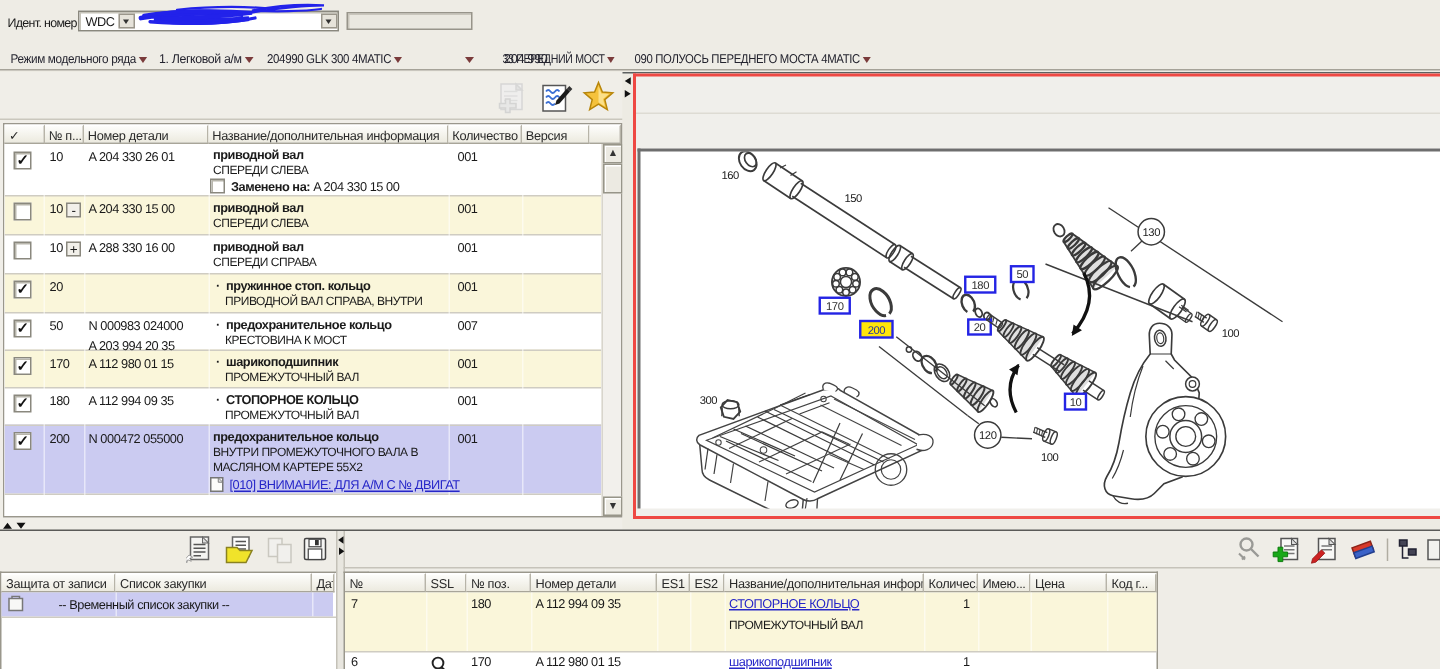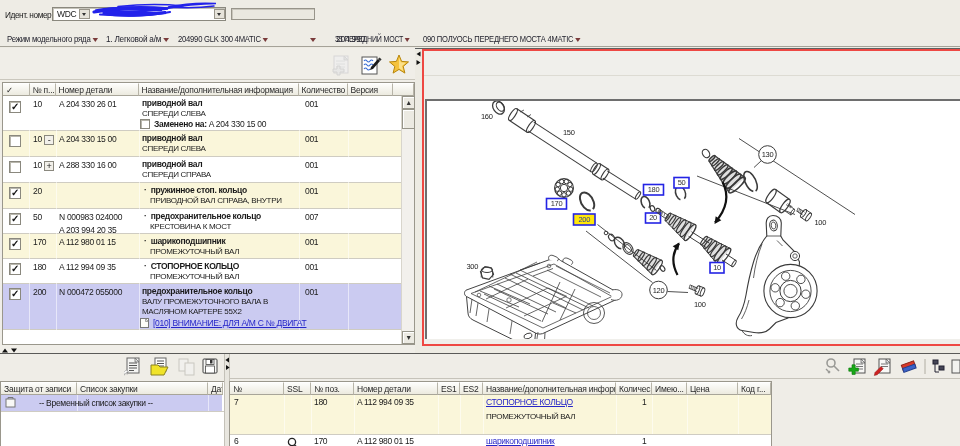--- a/index.html
+++ b/index.html
@@ -168,21 +168,21 @@
   <div class="abs" style="left:30px;top:166px;">180</div>
   <div class="abs" style="left:56px;top:166px;">A 112 994 09 35</div>
   <div class="abs b" style="left:141px;top:165px;">·&nbsp; СТОПОРНОЕ КОЛЬЦО</div>
   <div class="abs caps" style="left:147px;top:176px;">ПРОМЕЖУТОЧНЫЙ ВАЛ</div>
   <div class="abs" style="left:302px;top:166px;">001</div>
 
   <div class="cb ck" style="left:6px;top:192px;"></div>
   <div class="abs" style="left:30px;top:191px;">200</div>
   <div class="abs" style="left:56px;top:191px;">N 000472 055000</div>
   <div class="abs b" style="left:139px;top:190px;">предохранительное кольцо</div>
-  <div class="abs caps" style="left:139px;top:201px;">ВАЛУ ПРОМЕЖУТОЧНОГО ВАЛА В</div>
+  <div class="abs caps" style="left:139px;top:201px;">ВНУТРИ ПРОМЕЖУТОЧНОГО ВАЛА В</div>
   <div class="abs caps" style="left:139px;top:211px;">МАСЛЯНОМ КАРТЕРЕ 55Х2</div>
   <svg class="abs" style="left:137px;top:222px;" width="11" height="10">
       <rect x="0.5" y="0.5" width="8" height="9" fill="#fdfdfa" stroke="#777"></rect>
       <path d="M5.5,0.5 l3,3 h-3 z" fill="#ddd" stroke="#777" stroke-width="0.6"></path>
     </svg>
   <div class="abs link" style="left:150px;top:222px;">[010] ВНИМАНИЕ: ДЛЯ А/М С № ДВИГАТ</div>
   <div class="abs" style="left:302px;top:191px;">001</div>
 </div>
 
 <div class="abs" style="left:401px;top:96px;width:13px;height:248px;background:#f2f0ec;border-left:1px solid #d8d5cc;">

